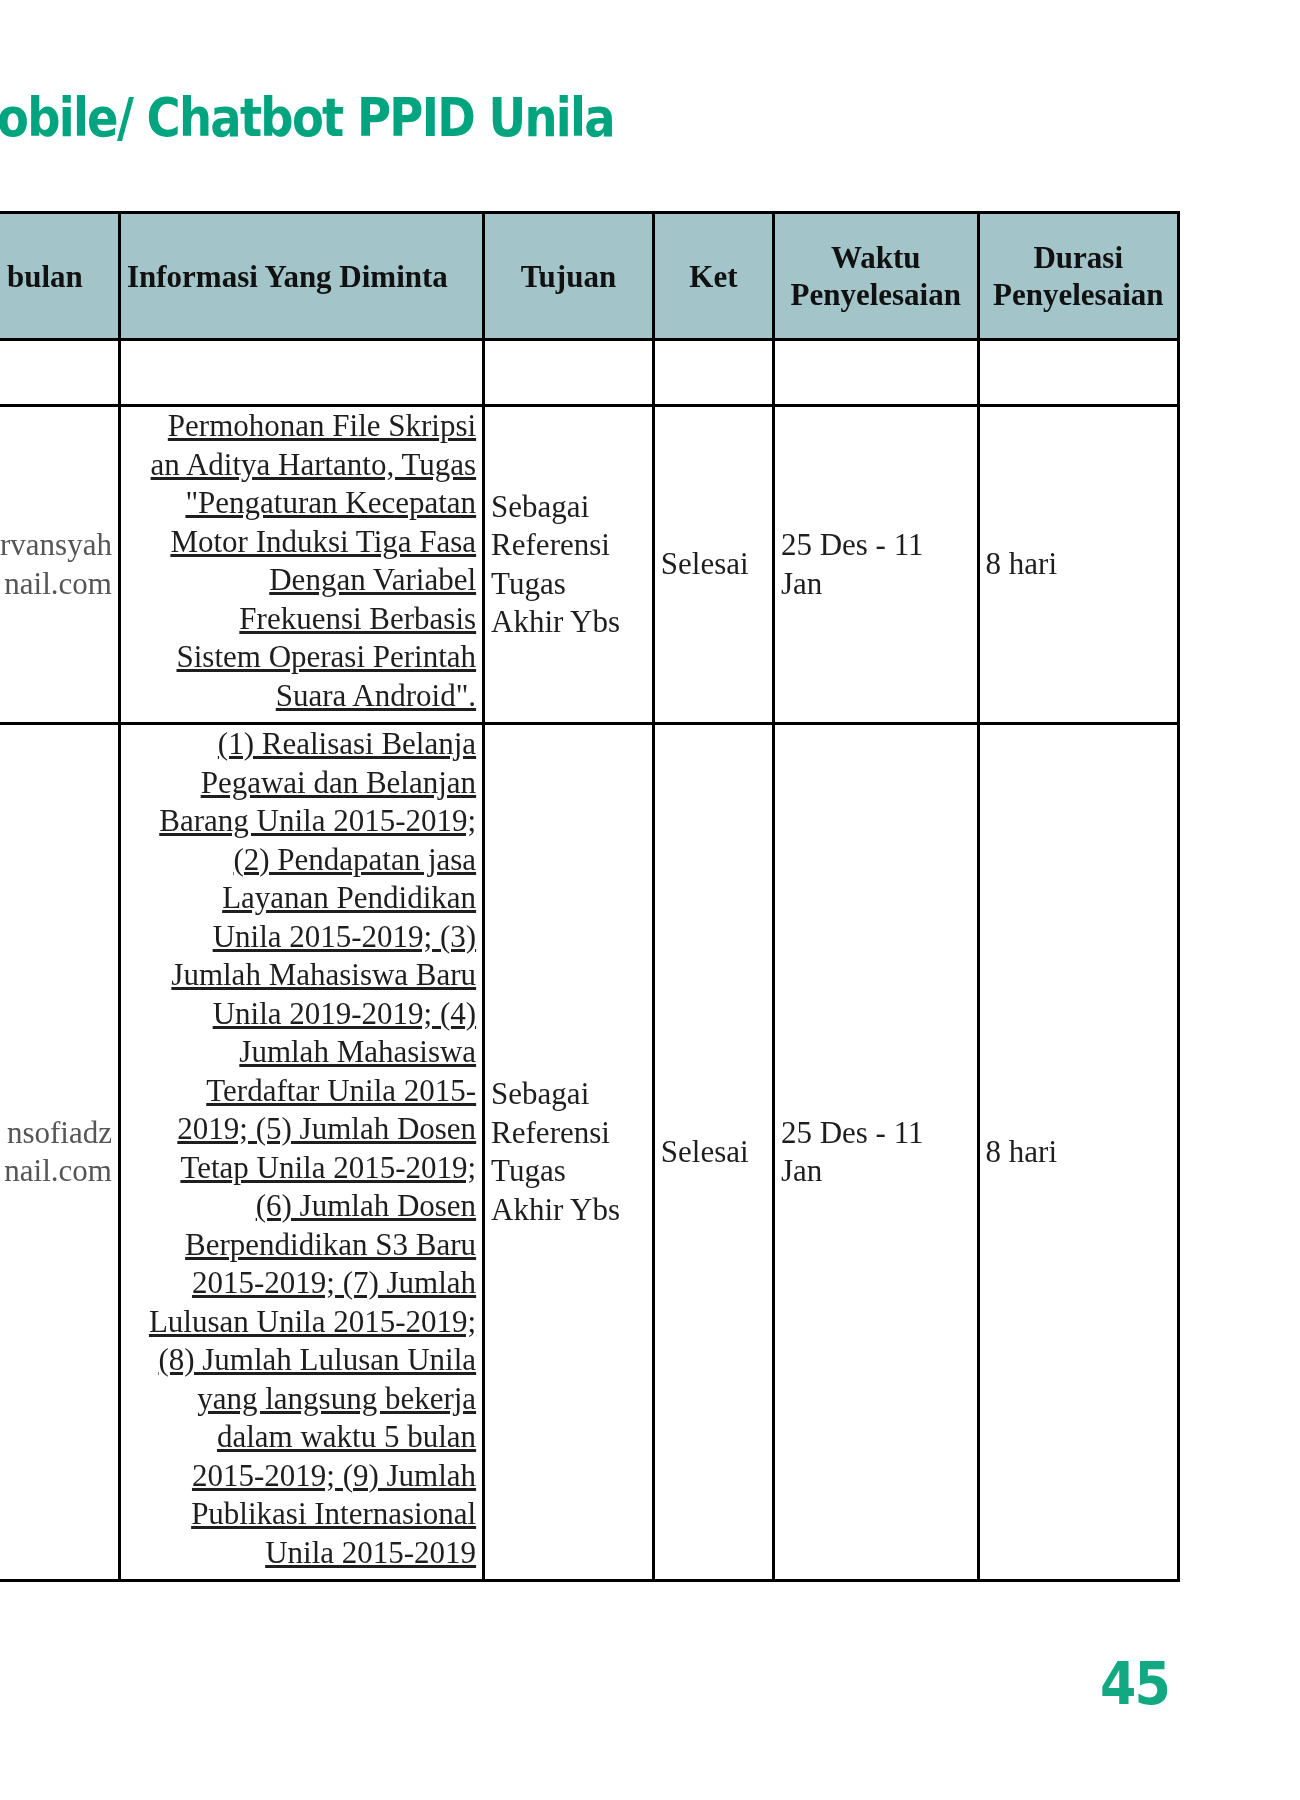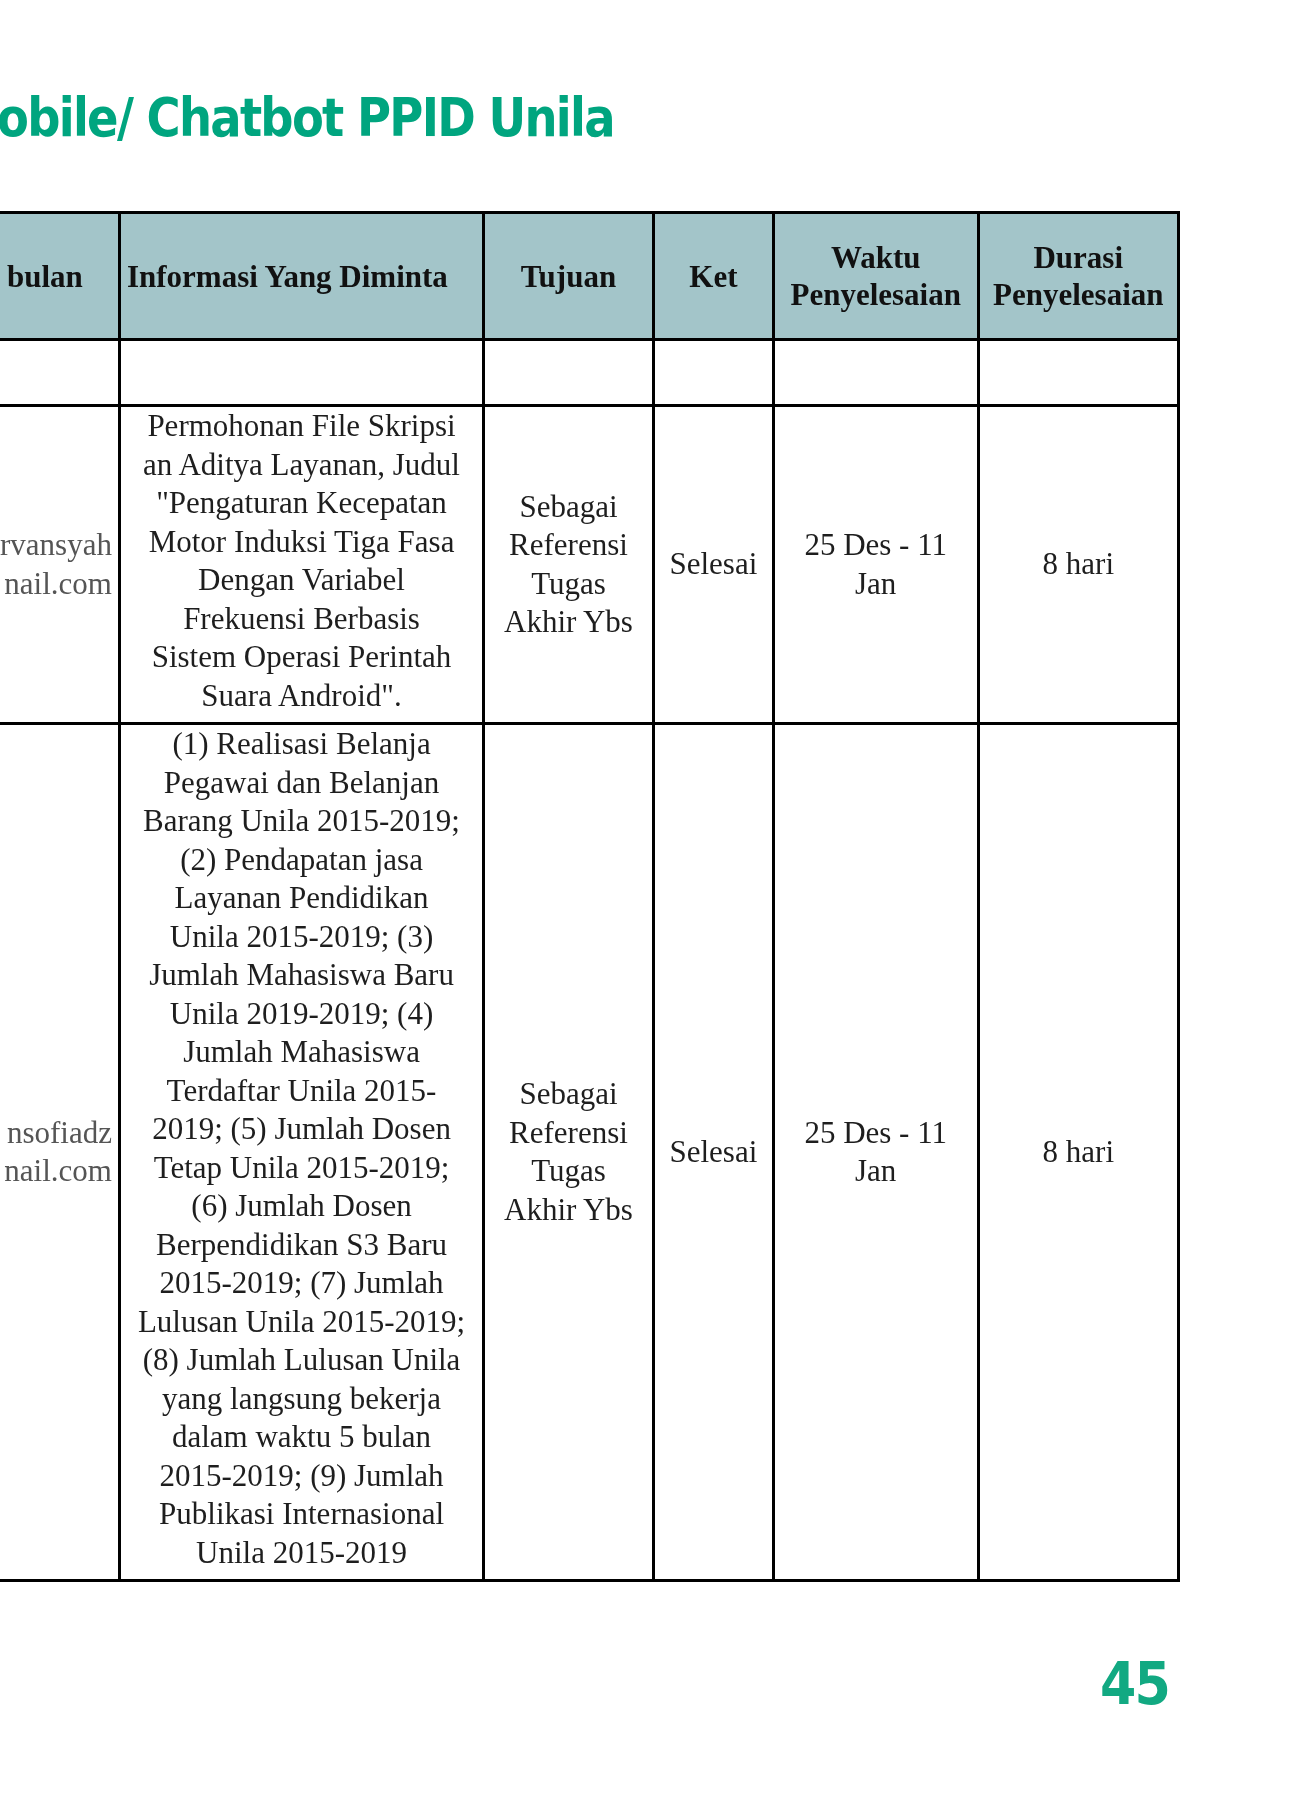--- a/index.html
+++ b/index.html
@@ -20,22 +20,22 @@
       background: #a3c5c9; font-weight: bold; font-size: 31px;
       line-height: 37px; text-align: center; color: #111;
     }
     table.req th.left { text-align: left; }
     tr.head { height: 127px; }
     tr.empty { height: 66px; }
     tr.r1 { height: 318px; }
     tr.r2 { height: 857px; }
     td { font-size: 31px; line-height: 38.5px; vertical-align: middle; }
     td.email { text-align: right; color: #555; padding-right: 4px; }
-    td.info { text-align: center; vertical-align: top; padding-left: 7px; padding-top: 3px; }
-    td.center { text-align: center; }
+    td.info { text-align: right; vertical-align: top; padding-left: 7px; padding-top: 3px; text-decoration: underline; }
+    td.center { text-align: left; }
     .info-line { display: block; white-space: nowrap; }
     .page-num {
       position: absolute; left: 1100px; top: 1650px;
       font-family: "DejaVu Sans", sans-serif; font-weight: bold;
       font-size: 58px; color: #12a982; letter-spacing: -2px;
       transform: scaleX(0.9); transform-origin: left top;
     }
   </style>
 </head>
 <body>
@@ -84,21 +84,21 @@
     <td></td>
   </tr>
 
   <tr class="r1">
     <td class="email">
       <span style="display:block">rvansyah</span>
       <span style="display:block">nail.com</span>
     </td>
     <td class="info">
       <span class="info-line">Permohonan File Skripsi</span>
-      <span class="info-line">an Aditya Layanan, Judul</span>
+      <span class="info-line">an Aditya Hartanto, Tugas</span>
       <span class="info-line">"Pengaturan Kecepatan</span>
       <span class="info-line">Motor Induksi Tiga Fasa</span>
       <span class="info-line">Dengan Variabel</span>
       <span class="info-line">Frekuensi Berbasis</span>
       <span class="info-line">Sistem Operasi Perintah</span>
       <span class="info-line">Suara Android".</span>
     </td>
     <td class="center">
       <span style="display:block">Sebagai</span>
       <span style="display:block">Referensi</span>

